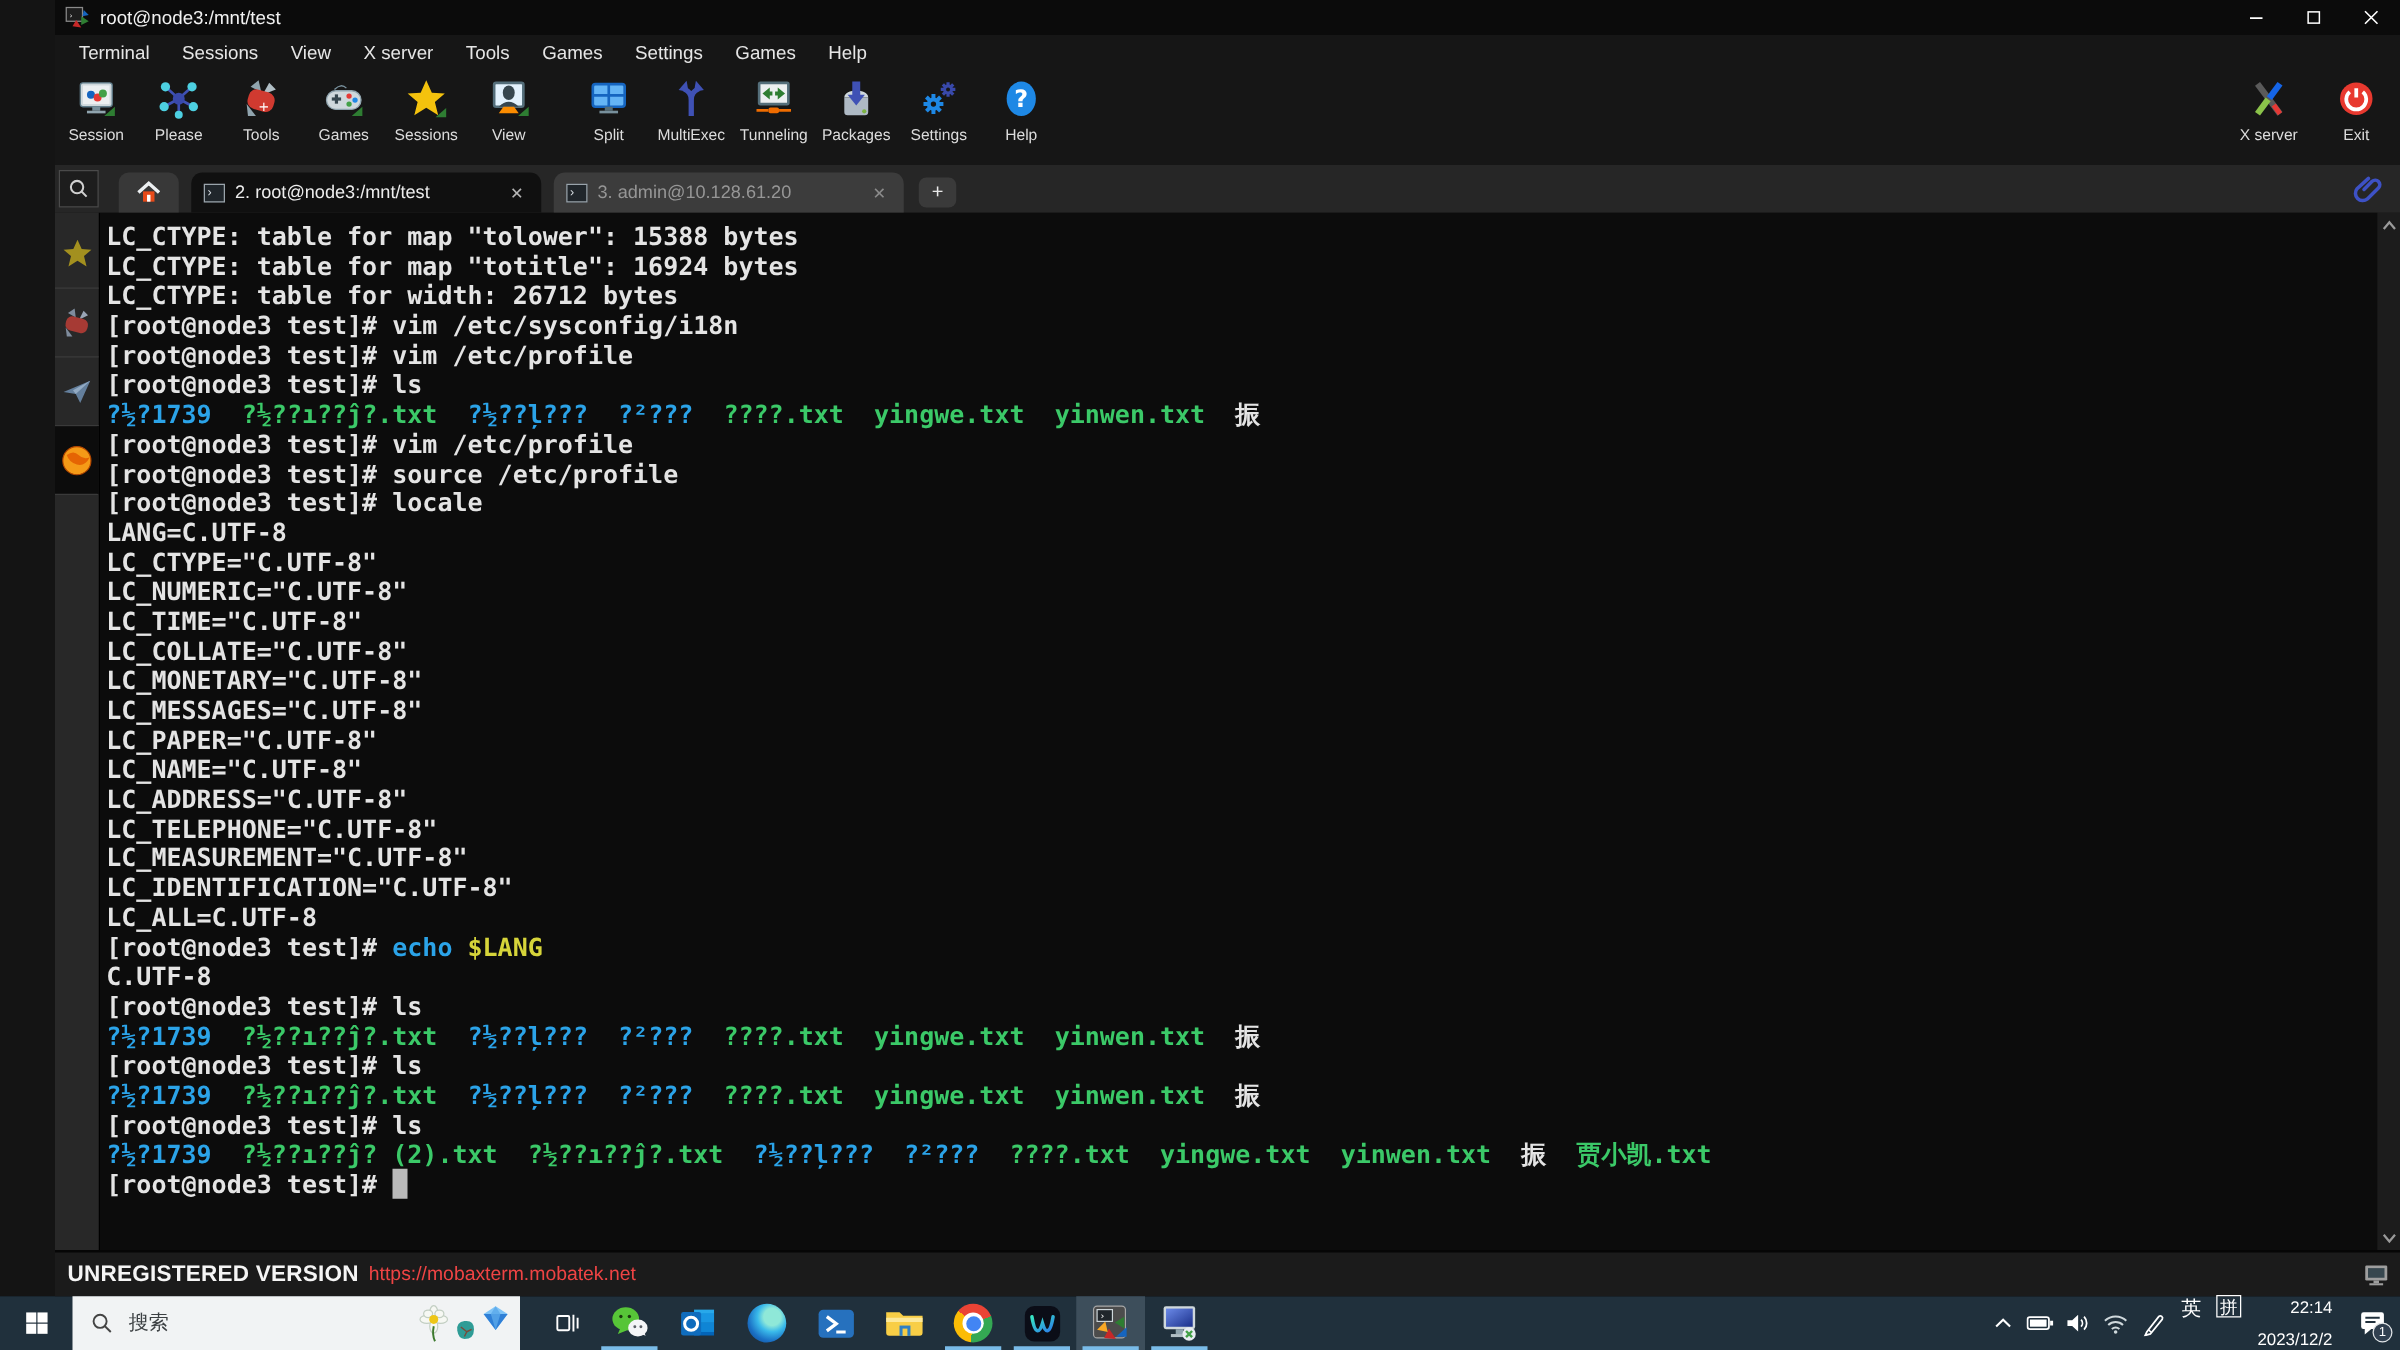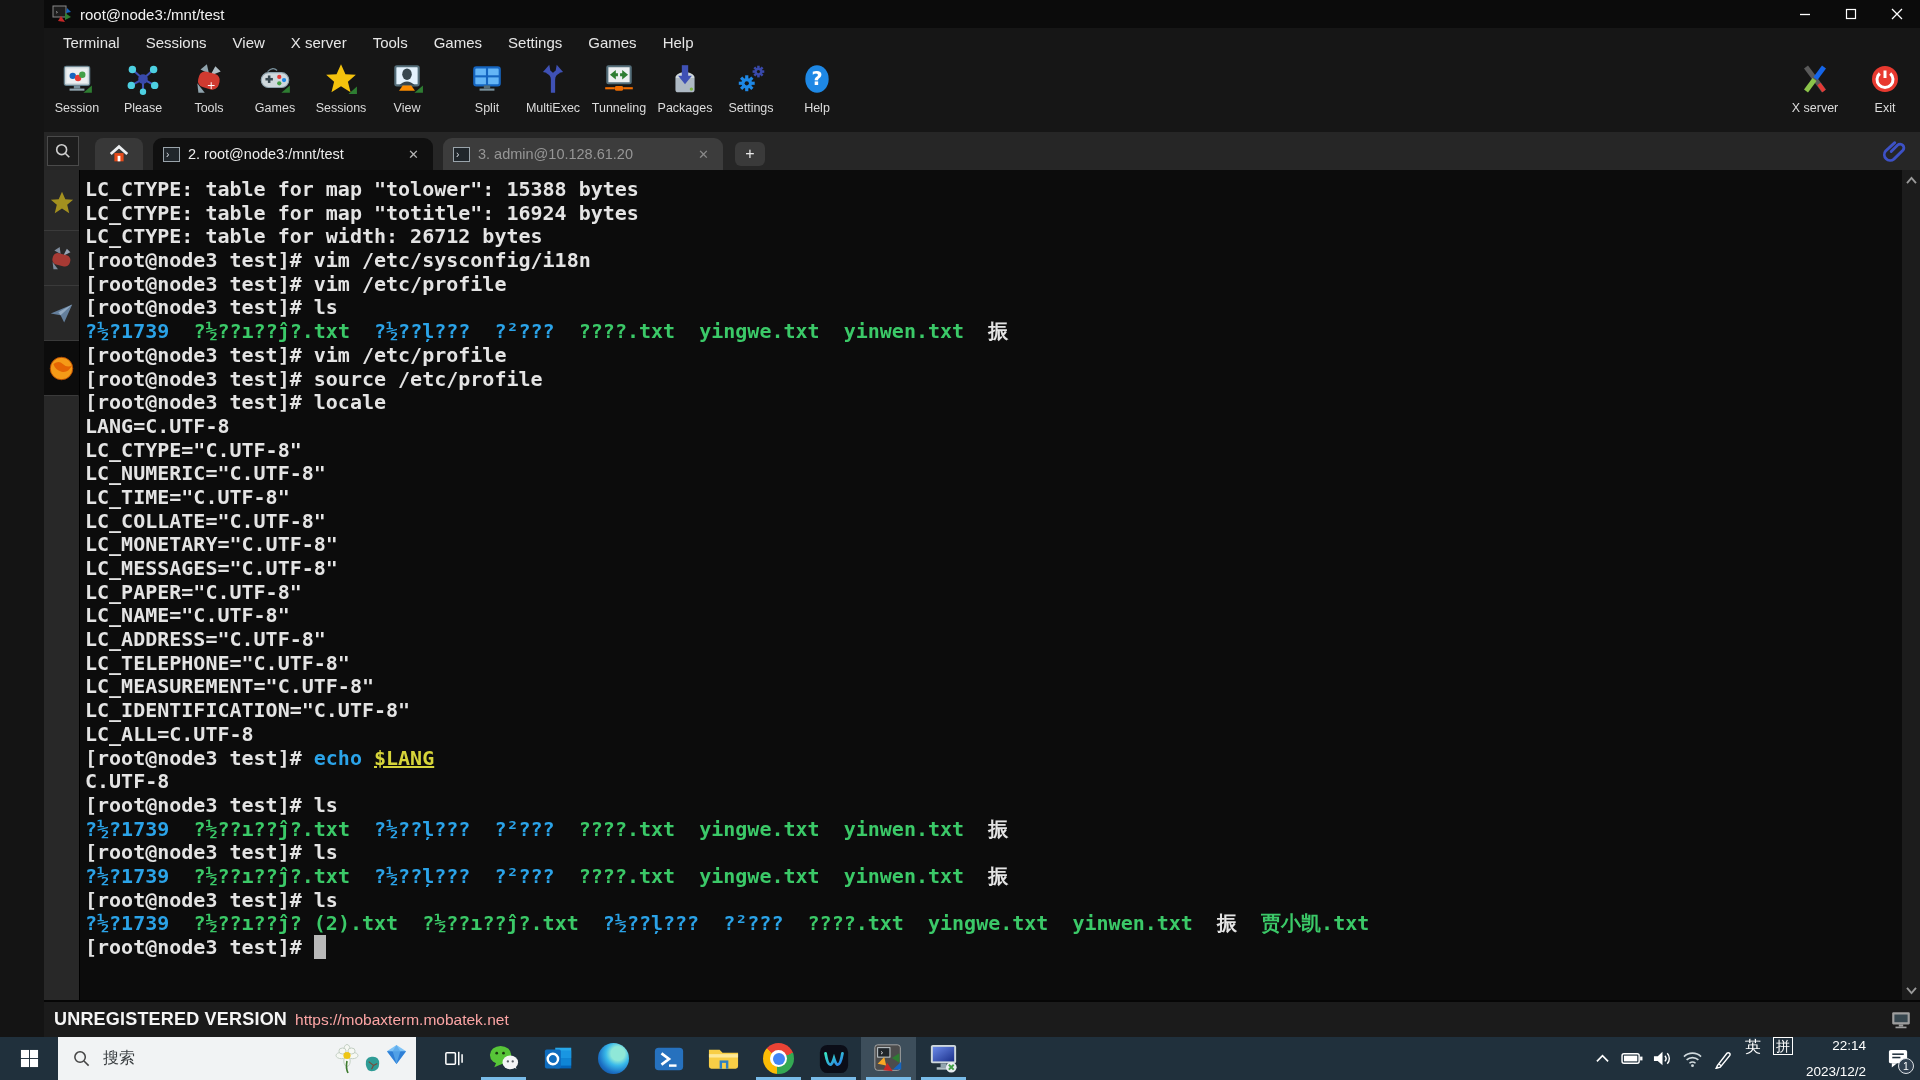--- a/index.html
+++ b/index.html
@@ -53,33 +53,33 @@
   .sb-btn { height:55px; display:flex; align-items:center; justify-content:center; border-bottom:1px solid #3a3a3a; cursor:pointer; }
   .sb-btn.active { background:#0c0c0c; border-right:1px solid #0c0c0c; }
 
   .terminal { flex:1; background:#0c0c0c; padding:8px 0 0 5px; overflow:hidden;
               font-family:"DejaVu Sans Mono","Liberation Mono",monospace;
               font-size:20px; line-height:23.7px; font-weight:bold; white-space:pre; }
   .tline { height:23.7px; }
   .sg-w { color:#e4e4e4; }
   .sg-c { color:#2ba3e8; }
   .sg-g { color:#3bc968; }
-  .sg-y { color:#d6d43a;text-decoration:underline; }
+  .sg-y { color:#d6d43a; }
   .sg-cur { background:#b9b9b9; color:#b9b9b9; }
 
   .scrollbar { width:18px; background:#1c1c1c; display:flex; flex-direction:column; align-items:center; }
   .sb-arrow { width:18px; height:20px; display:flex; align-items:center; justify-content:center; cursor:pointer; }
   .sb-fill { flex:1; }
 
   
   .statusbar { height:37px; background:#1b1b1b; border-top:2px solid #060606; display:flex; align-items:center;
                padding:0 8px 0 10px; flex:0 0 auto; }
   .sb-bold { color:#f5f5f5; font-size:18px; font-weight:bold; letter-spacing:.2px; }
   .sb-msg { color:#e8e8e8; font-size:15.5px; margin-left:10px; }
-  .sb-link { color:#fca5a5; font-size:15.5px; margin-left:8px; text-decoration:none; cursor:pointer; }
+  .sb-link { color:#ef4444; font-size:15.5px; margin-left:8px; text-decoration:none; cursor:pointer; }
   .sb-flex { flex:1; }
 
   
   .taskbar { height:43px; background:#20303c; display:flex; align-items:stretch; }
   .start { width:58px; display:flex; align-items:center; justify-content:center; cursor:pointer; }
   .searchbox { width:358px; background:#f1f3f4; display:flex; align-items:center; padding:0 8px 0 14px; cursor:text; }
   .searchbox .sph { color:#3c4043; font-size:16px; margin-left:12px; flex:1; }
   .search-decor { display:flex; align-items:flex-end; gap:2px; }
   .taskview { width:46px; display:flex; align-items:center; justify-content:center; cursor:pointer; margin-left:14px; }
   .tb-app { width:55px; display:flex; align-items:center; justify-content:center; cursor:pointer; position:relative; }

